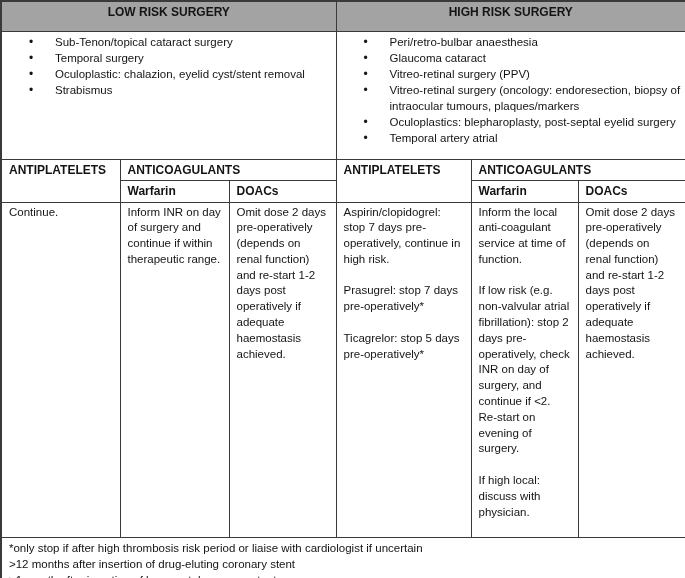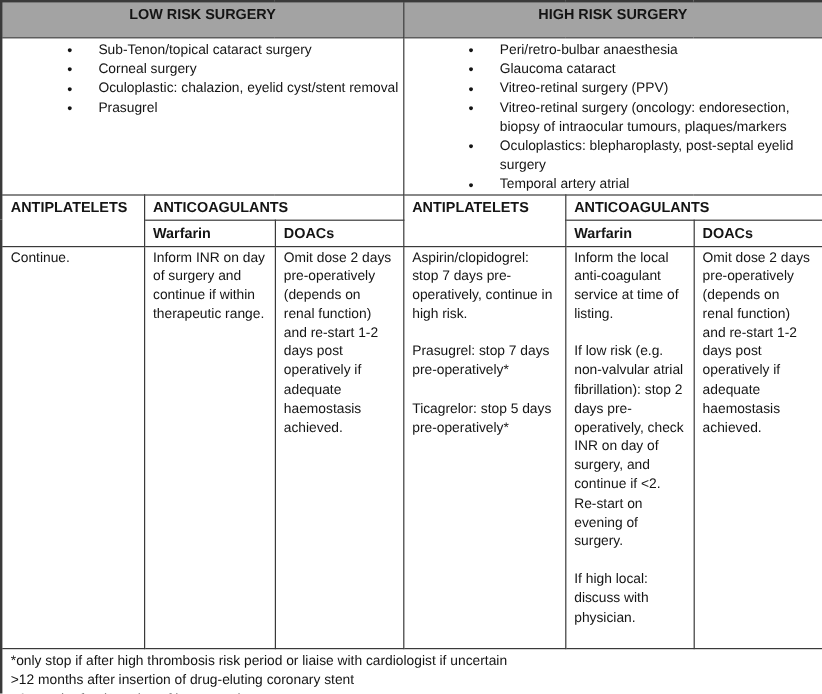--- a/index.html
+++ b/index.html
@@ -24,21 +24,21 @@
   }
   tr.risk-header td{
     background:var(--header-bg);
     text-align:center;font-weight:bold;font-size:12px;
     padding:2px 4px;line-height:16px;
   }
   td.colhead{font-weight:bold;font-size:12px;line-height:16px;}
   ul.bullets{margin:0;padding:2px 0 0 0;list-style:none;}
   ul.bullets li{
     position:relative;padding-left:53px;
-    font-size:11.5px;line-height:16px;margin-left:27px;
+    font-size:11.5px;line-height:16px;
   }
   ul.bullets li::before{
     content:"\2022";position:absolute;left:27px;top:0;
     font-size:12px;
   }
   .para{min-height:0;}
   .para:empty{height:15.8px;}
   td.footnotes{padding:2px 7px;}
   td.footnotes .para{line-height:16px;font-size:11.5px;}
 </style>
@@ -58,23 +58,23 @@
   <tbody>
       <tr class="risk-header" style="height:30px">
     <td colspan="3">LOW RISK SURGERY</td>
     <td colspan="3">HIGH RISK SURGERY</td>
   </tr>
 
   <tr style="height:128px">
     <td colspan="3" style="padding:0">
       <ul class="bullets">
             <li>Sub-Tenon/topical cataract surgery</li>
-            <li>Corneal surgery</li>
+            <li>Temporal surgery</li>
             <li>Oculoplastic: chalazion, eyelid cyst/stent removal</li>
-            <li>Prasugrel</li>
+            <li>Strabismus</li>
           </ul>
     </td>
     <td colspan="3" style="padding:0">
       <ul class="bullets">
             <li>Peri/retro-bulbar anaesthesia</li>
             <li>Glaucoma cataract</li>
             <li>Vitreo-retinal surgery (PPV)</li>
             <li>Vitreo-retinal surgery (oncology: endoresection, biopsy of intraocular tumours, plaques/markers</li>
             <li>Oculoplastics: blepharoplasty, post-septal eyelid surgery</li>
             <li>Temporal artery atrial</li>
@@ -107,21 +107,21 @@
           <div class="para">Omit dose 2 days pre-operatively (depends on renal function) and re-start 1-2 days post operatively if adequate haemostasis achieved.</div>
         </td>
     <td>
           <div class="para">Aspirin/clopidogrel: stop 7 days pre-operatively, continue in high risk.</div>
           <div class="para"></div>
           <div class="para">Prasugrel: stop 7 days pre-operatively*</div>
           <div class="para"></div>
           <div class="para">Ticagrelor: stop 5 days pre-operatively*</div>
         </td>
     <td>
-          <div class="para">Inform the local anti-coagulant service at time of listing.</div>
+          <div class="para">Inform the local anti-coagulant service at time of function.</div>
           <div class="para"></div>
           <div class="para">If low risk (e.g. non-valvular atrial fibrillation): stop 2 days pre-operatively, check INR on day of surgery, and continue if &lt;2. Re-start on evening of surgery.</div>
           <div class="para"></div>
           <div class="para">If high local: discuss with physician.</div>
         </td>
     <td>
           <div class="para">Omit dose 2 days pre-operatively (depends on renal function) and re-start 1-2 days post operatively if adequate haemostasis achieved.</div>
         </td>
   </tr>
 

